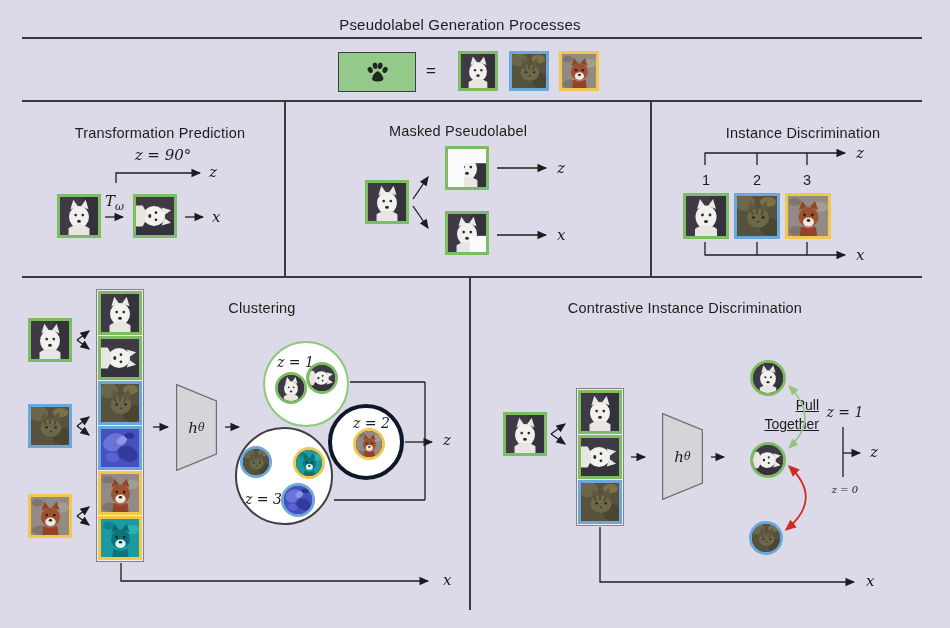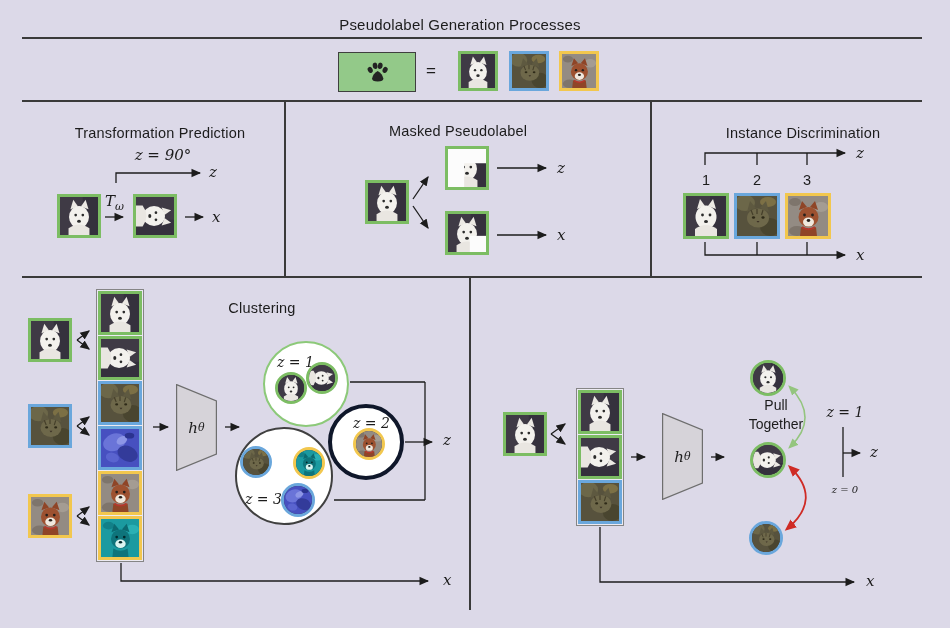--- a/index.html
+++ b/index.html
@@ -3,21 +3,21 @@
 <meta charset="utf-8">
 <style>
   html,body{margin:0;padding:0;}
   .canvas{position:relative;width:950px;height:628px;background:#dcd9e8;overflow:hidden;
           font-family:"Liberation Sans", sans-serif;color:#1c1c1c;}
   .abs{position:absolute;}
   .ptitle{font-size:14.5px;text-align:center;letter-spacing:.2px;}
   .math{font-family:"DejaVu Serif", serif;font-style:italic;font-size:15px;}
   .math sub{font-size:11px;font-style:italic;}
   .num{font-size:14.5px;text-align:center;}
-  .lbl2{font-size:14px;text-align:center;line-height:19px;}
+  .lbl2{font-size:14px;text-align:right;line-height:19px;text-decoration:underline;}
   .thumb{position:absolute;box-sizing:border-box;border:3px solid #7cbd63;background:#3f3a45;}
   .thumb.b-green{border-color:#7cbd63;}
   .thumb.b-blue{border-color:#6aa7dc;}
   .thumb.b-yellow{border-color:#f2c74e;}
   .round{border-radius:50%;overflow:hidden;}
   .ph{width:100%;height:100%;display:block;}
   .stack{position:absolute;box-sizing:border-box;border:1.5px solid #858585;padding:1px;
          display:flex;flex-direction:column;gap:1px;background:#eceaf2;}
   .stack .thumb{position:relative;width:44px;height:44px;flex:0 0 auto;}
   .cluster{position:absolute;box-sizing:border-box;border-radius:50%;background:#ffffff;}
@@ -291,20 +291,21 @@
     <div class="abs math" style="left:8px;top:62px;font-size:14px;">z = 3</div>
     <div class="thumb b-blue round" style="left:44px;top:54px;width:34px;height:34px;">
         <svg class="ph" viewBox="0 0 40 40">
           <use href="#g-swirl"></use>
         </svg>
       </div>
   </div>
   <div class="abs math" style="left:443px;top:431px;">z</div>
   <div class="abs math" style="left:443px;top:571px;">x</div>
 
+  <div class="abs ptitle" style="left:505px;top:300px;width:360px;">Contrastive Instance Discrimination</div>
   <div class="thumb b-green" style="left:503px;top:412px;width:44px;height:44px;">
       <svg class="ph" viewBox="0 0 40 40">
         <use href="#g-samoyed"></use>
       </svg>
     </div>
 
   <div class="stack" style="left:576px;top:388px;">
     <div class="thumb b-green">
         <svg class="ph" viewBox="0 0 40 40">
           <use href="#g-samoyed"></use>

